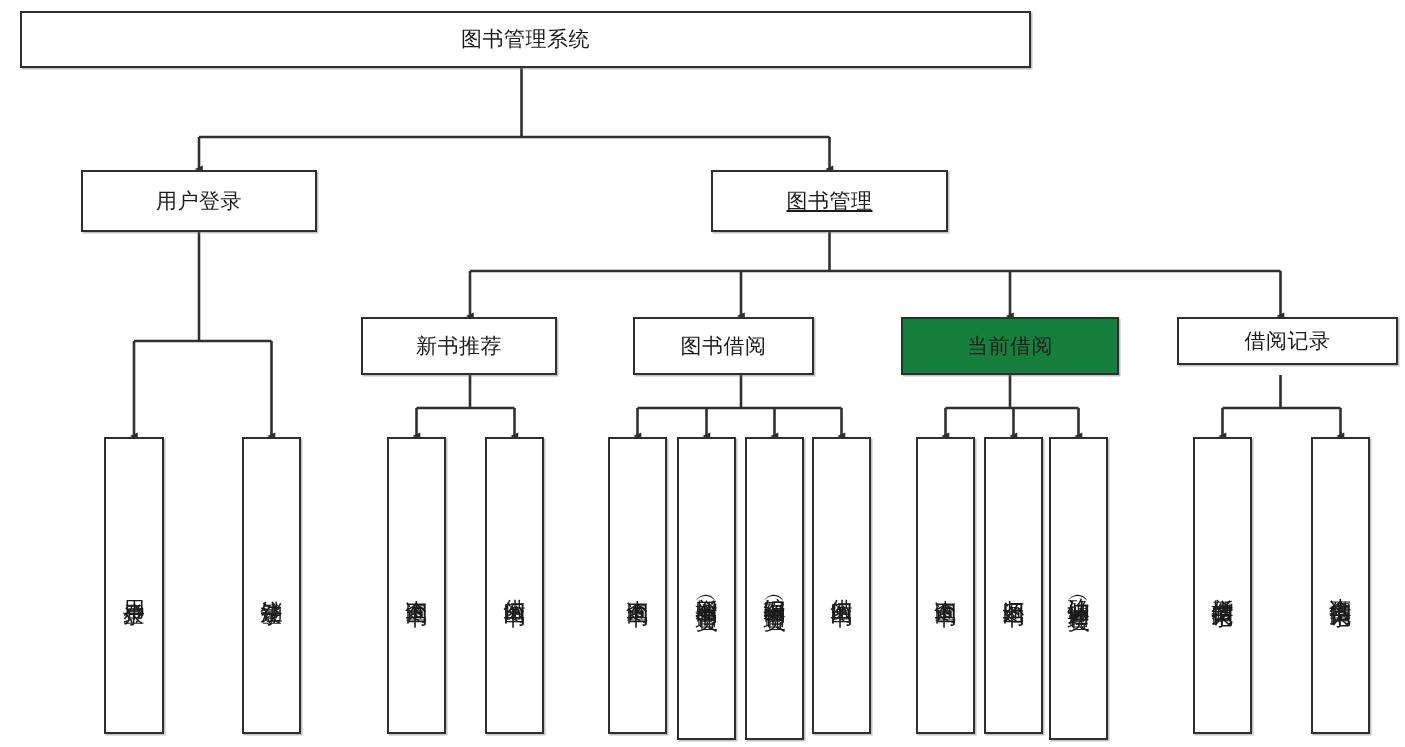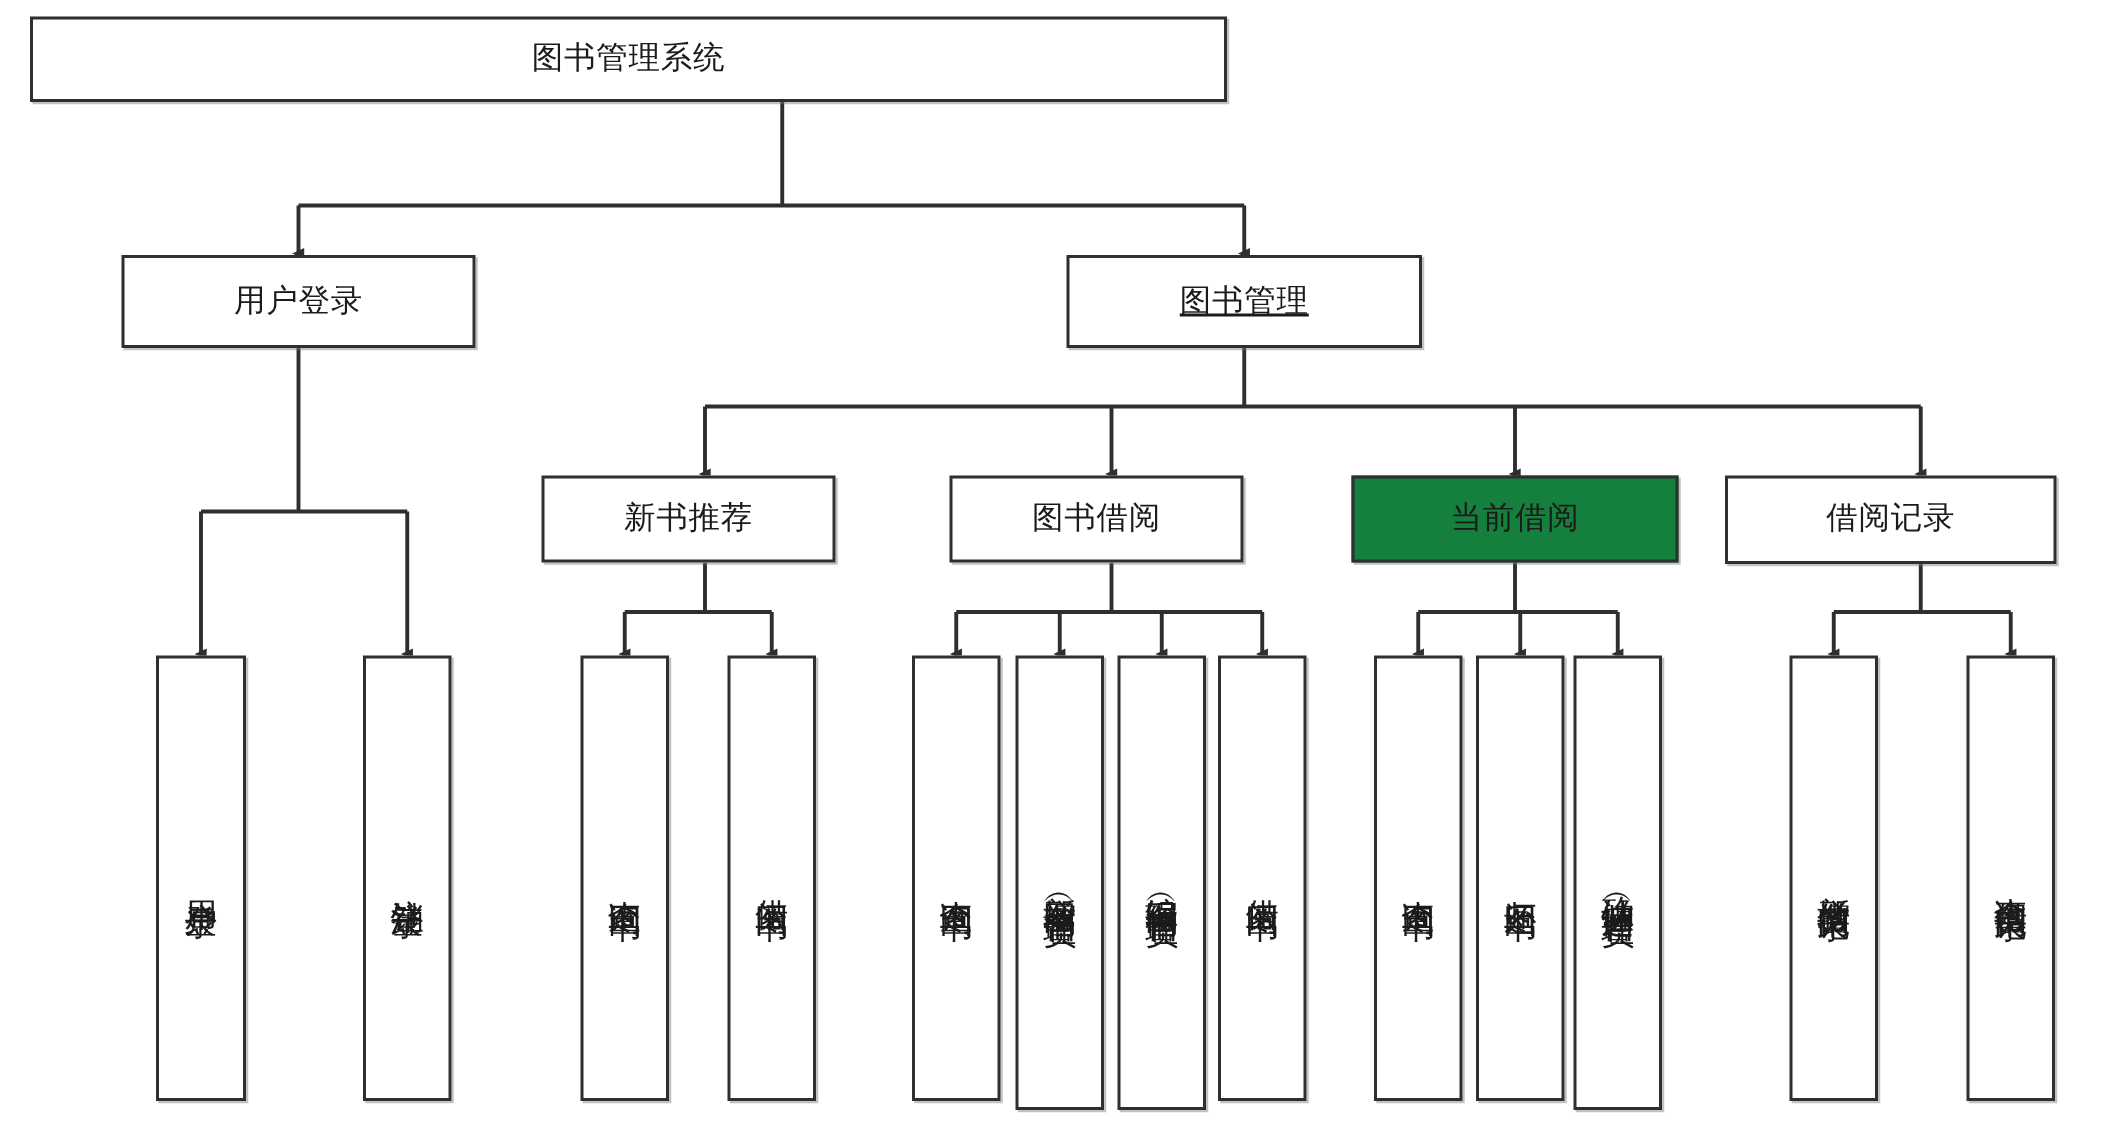--- a/index.html
+++ b/index.html
@@ -106,39 +106,39 @@
         <line x1="1013.5" y1="408" x2="1013.5" y2="436" stroke="#2f2f2f" stroke-width="2.6" marker-end="url(#arrowhead)"></line>
         <line x1="1078.5" y1="408" x2="1078.5" y2="436" stroke="#2f2f2f" stroke-width="2.6" marker-end="url(#arrowhead)"></line>
         <line x1="1280.5" y1="375" x2="1280.5" y2="408" stroke="#2f2f2f" stroke-width="2.6"></line>
         <line x1="1222.5" y1="408" x2="1340.5" y2="408" stroke="#2f2f2f" stroke-width="2.6"></line>
         <line x1="1222.5" y1="408" x2="1222.5" y2="436" stroke="#2f2f2f" stroke-width="2.6" marker-end="url(#arrowhead)"></line>
         <line x1="1340.5" y1="408" x2="1340.5" y2="436" stroke="#2f2f2f" stroke-width="2.6" marker-end="url(#arrowhead)"></line>
       </g>
   </svg>
 
   <div id="node-layer">
-      <div class="node horizontal root" style="left: 20px; top: 11px; width: 798px; height: 57px; border-color: rgb(47, 47, 47); background: rgb(255, 255, 255);">
+      <div class="node horizontal root" style="left: 20px; top: 11px; width: 1011px; height: 57px; border-color: rgb(47, 47, 47); background: rgb(255, 255, 255);">
         <span class="label" style="color: rgb(27, 27, 27);">图书管理系统</span>
       </div>
       <div class="node horizontal" style="left: 81px; top: 170px; width: 236px; height: 62px; border-color: rgb(47, 47, 47); background: rgb(255, 255, 255);">
         <span class="label" style="color: rgb(27, 27, 27);">用户登录</span>
       </div>
       <div class="node horizontal" style="left: 711px; top: 170px; width: 237px; height: 62px; border-color: rgb(47, 47, 47); background: rgb(255, 255, 255); text-decoration: underline;">
         <span class="label" style="color: rgb(27, 27, 27);">图书管理</span>
       </div>
       <div class="node horizontal" style="left: 361px; top: 317px; width: 196px; height: 58px; border-color: rgb(47, 47, 47); background: rgb(255, 255, 255);">
         <span class="label" style="color: rgb(27, 27, 27);">新书推荐</span>
       </div>
-      <div class="node horizontal" style="left: 633px; top: 317px; width: 196px; height: 58px; border-color: rgb(47, 47, 47); background: rgb(255, 255, 255);">
+      <div class="node horizontal" style="left: 633px; top: 317px; width: 181px; height: 58px; border-color: rgb(47, 47, 47); background: rgb(255, 255, 255);">
         <span class="label" style="color: rgb(27, 27, 27);">图书借阅</span>
       </div>
       <div class="node horizontal" style="left: 901px; top: 317px; width: 218px; height: 58px; border-color: rgb(47, 47, 47); background: #15803d;">
         <span class="label" style="color: rgb(27, 27, 27);">当前借阅</span>
       </div>
-      <div class="node horizontal" style="left: 1150px; top: 317px; width: 221px; height: 59px; border-color: rgb(47, 47, 47); background: rgb(255, 255, 255);">
+      <div class="node horizontal" style="left: 1177px; top: 317px; width: 221px; height: 48px; border-color: rgb(47, 47, 47); background: rgb(255, 255, 255);">
         <span class="label" style="color: rgb(27, 27, 27);">借阅记录</span>
       </div>
       <div class="node vertical" style="left: 104px; top: 437px; width: 60px; height: 297px; border-color: rgb(47, 47, 47); background: rgb(255, 255, 255);">
         <span class="label" style="color: rgb(27, 27, 27);">用户登录</span>
       </div>
       <div class="node vertical" style="left: 242px; top: 437px; width: 59px; height: 297px; border-color: rgb(47, 47, 47); background: rgb(255, 255, 255);">
         <span class="label" style="color: rgb(27, 27, 27);">注销登录</span>
       </div>
       <div class="node vertical" style="left: 387px; top: 437px; width: 59px; height: 297px; border-color: rgb(47, 47, 47); background: rgb(255, 255, 255);">
         <span class="label" style="color: rgb(27, 27, 27);">查询图书</span>

